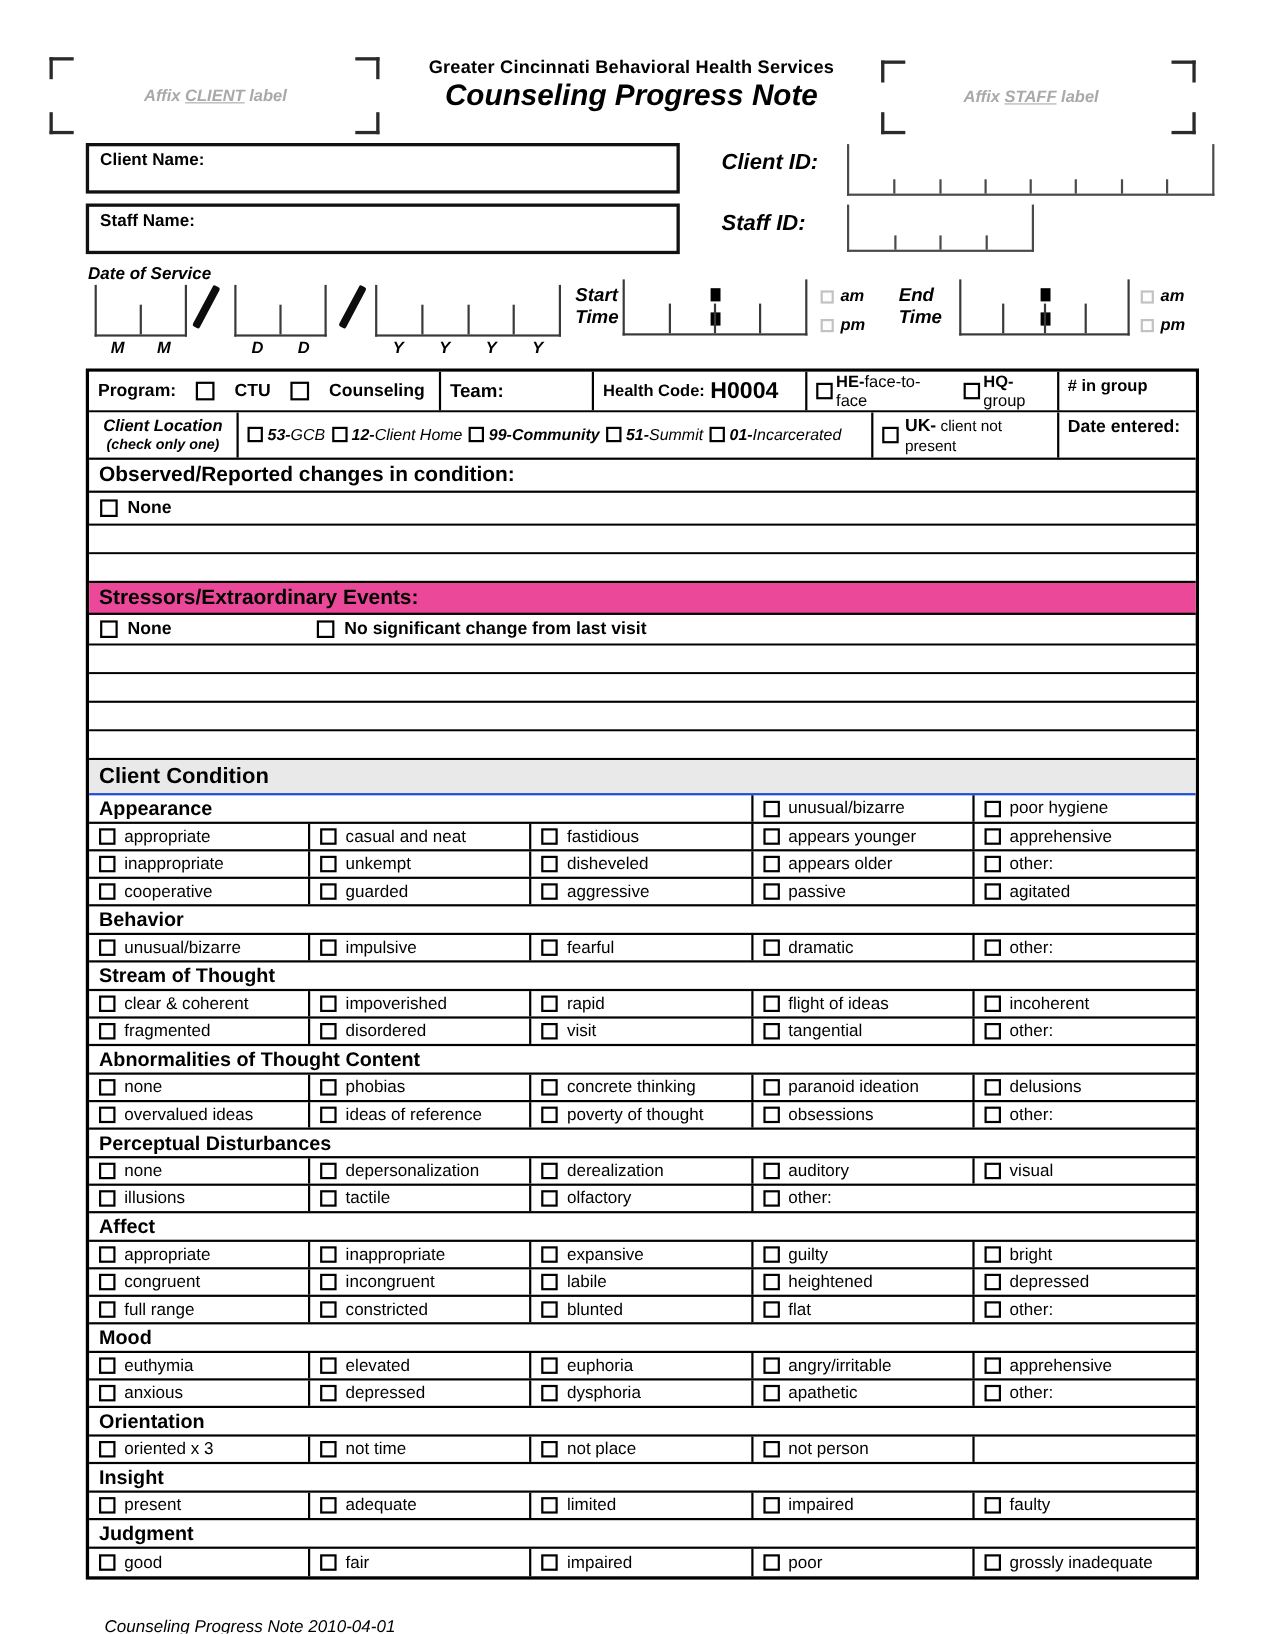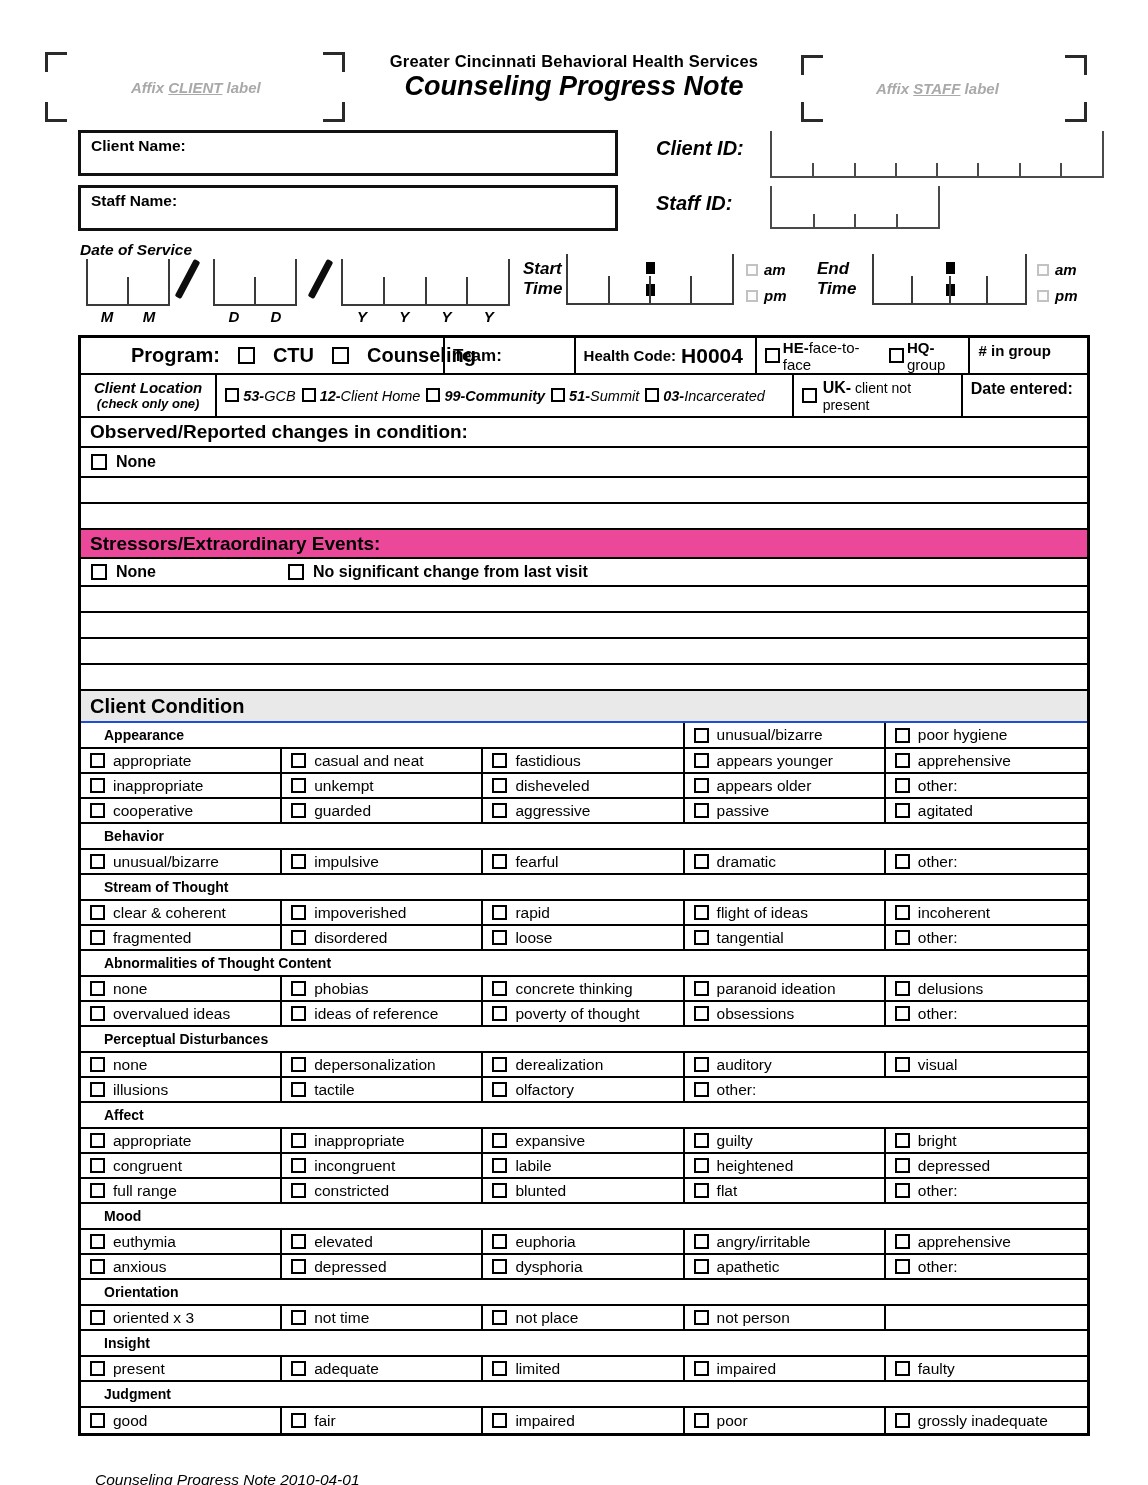--- a/index.html
+++ b/index.html
@@ -53,21 +53,21 @@
          background:#fff; vertical-align:-2px; flex:none; }
 
   
   .main-form { position:absolute; left:78px; top:335px; width:1012px; border:3px solid #000; }
   .frow { display:flex; border-bottom:2px solid #000; align-items:stretch; background:#fff; }
   .fcell { border-right:2px solid #000; display:flex; align-items:center; padding:0 8px; }
   .fcell:last-child { border-right:none; }
 
   .prog-row1 { height:37px; }
   .prog-row2 { height:43px; }
-  .cell-program { width:322px; gap:18px; font-size:20px; font-weight:bold;margin-left:42px; }
+  .cell-program { width:322px; gap:18px; font-size:16px; font-weight:bold; }
   .cell-program .cbx { width:17px; height:17px; }
   .cell-team { width:140px; font-size:17px; font-weight:bold; }
   .cell-service { width:195px; font-size:15px; font-weight:bold; gap:5px; }
   .cell-service .code { font-size:21px; }
   .cell-hehq { width:230px; font-size:15px; gap:3px; }
   .cell-hehq b { font-weight:bold; }
   .cell-hehq .gap { width:14px; }
   .cell-group { width:125px; font-size:15px; font-weight:bold; align-items:flex-start; padding-top:4px; }
 
   .cell-loclabel { width:137px; flex-direction:column; justify-content:center;
@@ -89,22 +89,22 @@
             font-size:16px; font-weight:bold; border-bottom:2px solid #000; height:29px; }
   .cb-row .second { margin-left:123px; display:flex; align-items:center; gap:9px; }
   .note-row { height:26px; border-bottom:2px solid #000; background:#fff; }
 
   
   .cond-title { height:32px; display:flex; align-items:center; padding-left:9px;
                 font-size:20px; font-weight:bold; background:#e9e9e9; border-bottom:2px solid #1d4ed8; }
   .cond-row { display:grid; border-bottom:2px solid #000; }
   .cond-row:last-child { border-bottom:none; }
   .cond-section-header { grid-template-columns:1fr; height:26px; }
-  .cond-section-header .name-cell { display:flex; align-items:center; padding-left:23px;
-                font-size:14px; font-weight:bold; }
+  .cond-section-header .name-cell { display:flex; align-items:center; padding-left:9px;
+                font-size:18px; font-weight:bold; }
   .cond-section-header.has-items { grid-template-columns:3fr 1fr 1fr; }
   .cond-options { grid-template-columns:repeat(5,1fr); height:25px; }
   .cond-cell { display:flex; align-items:center; gap:8px; padding:0 4px 0 9px;
                font-size:15.5px; border-right:2px solid #000; overflow:hidden; white-space:nowrap; }
   .cond-cell:last-child { border-right:none; }
   .cond-cell.span-2 { grid-column:span 2; }
 
   .footer-note { position:absolute; left:95px; top:1438px; font-size:15.5px; font-style:italic;margin-top:33px; }
 </style>
 </head>
@@ -266,21 +266,21 @@
           <span class="opt bold-all">
             <span class="cbx"></span>
             <span><b>99-</b>Community</span>
           </span>
           <span class="opt">
             <span class="cbx"></span>
             <span><b>51-</b>Summit</span>
           </span>
           <span class="opt">
             <span class="cbx"></span>
-            <span><b>03-</b>Incarcerated</span>
+            <span><b>01-</b>Incarcerated</span>
           </span>
         </div>
       <div class="fcell cell-uk">
         <span class="cbx"></span>
         <span><b>UK-</b><span> client not present</span></span>
       </div>
       <div class="fcell cell-dateent">
         <span>Date entered:</span>
       </div>
     </div>
@@ -450,21 +450,21 @@
           <div class="cond-cell">
             <span class="cbx"></span>
             <span>fragmented</span>
           </div>
           <div class="cond-cell">
             <span class="cbx"></span>
             <span>disordered</span>
           </div>
           <div class="cond-cell">
             <span class="cbx"></span>
-            <span>loose</span>
+            <span>visit</span>
           </div>
           <div class="cond-cell">
             <span class="cbx"></span>
             <span>tangential</span>
           </div>
           <div class="cond-cell">
             <span class="cbx"></span>
             <span>other:</span>
           </div>
         </div>

